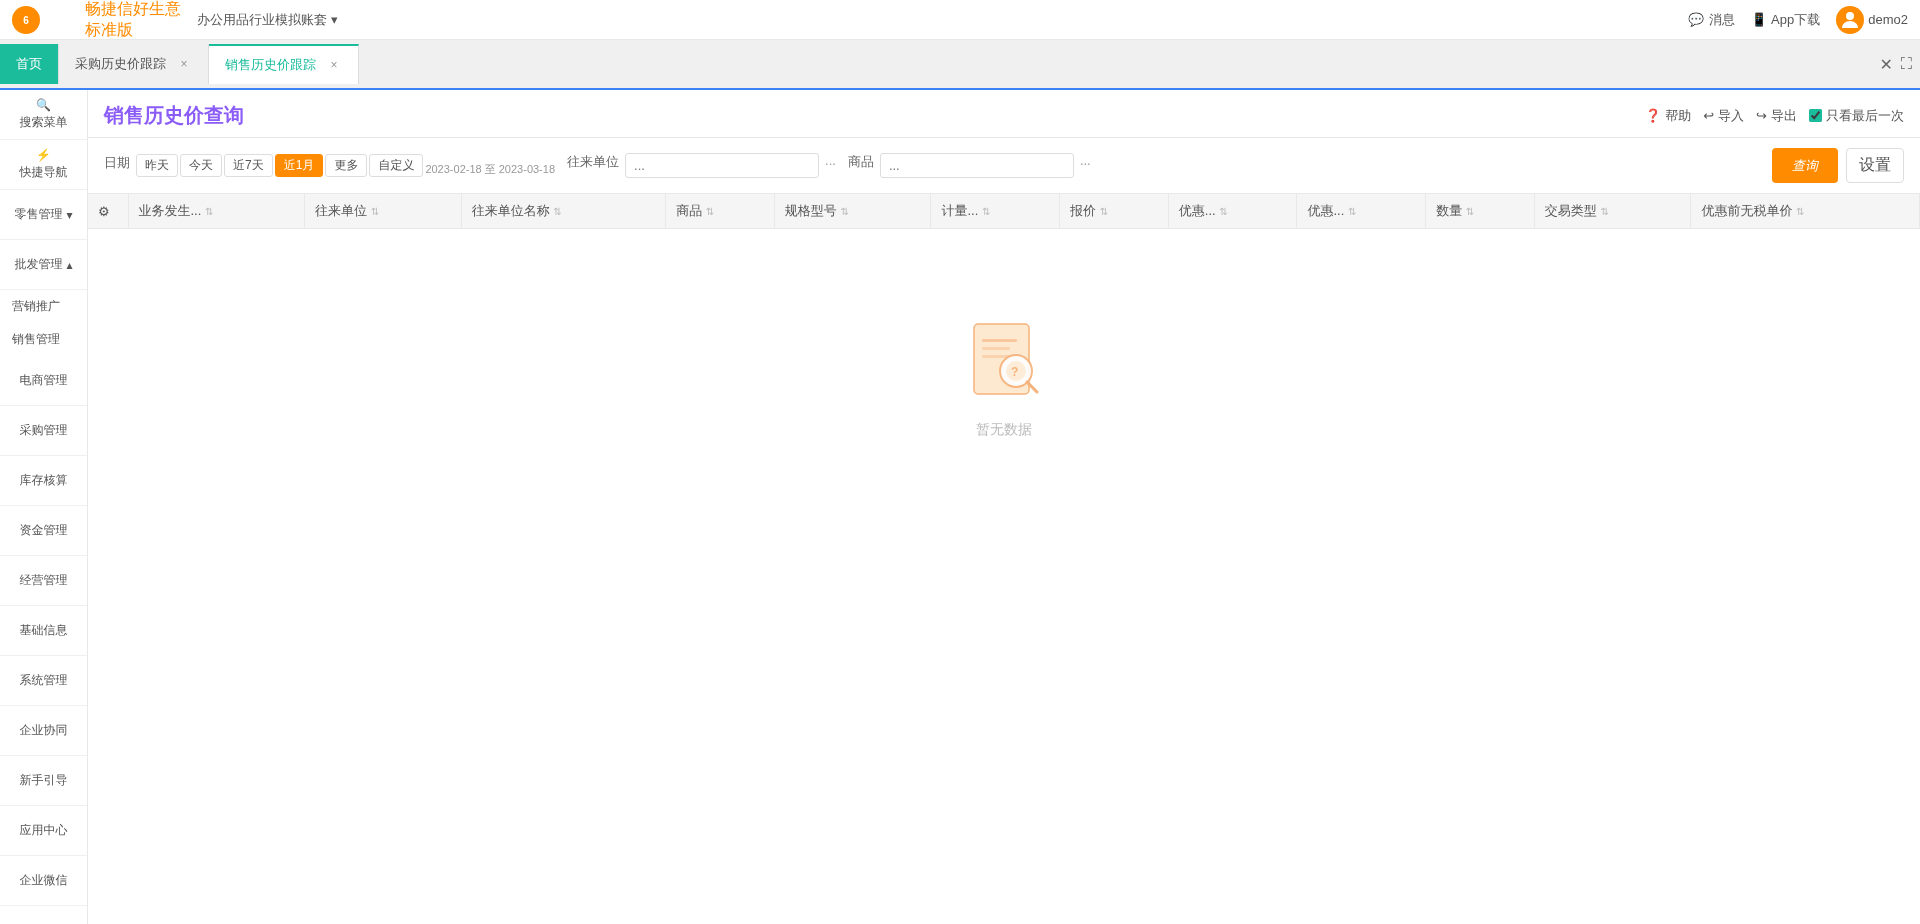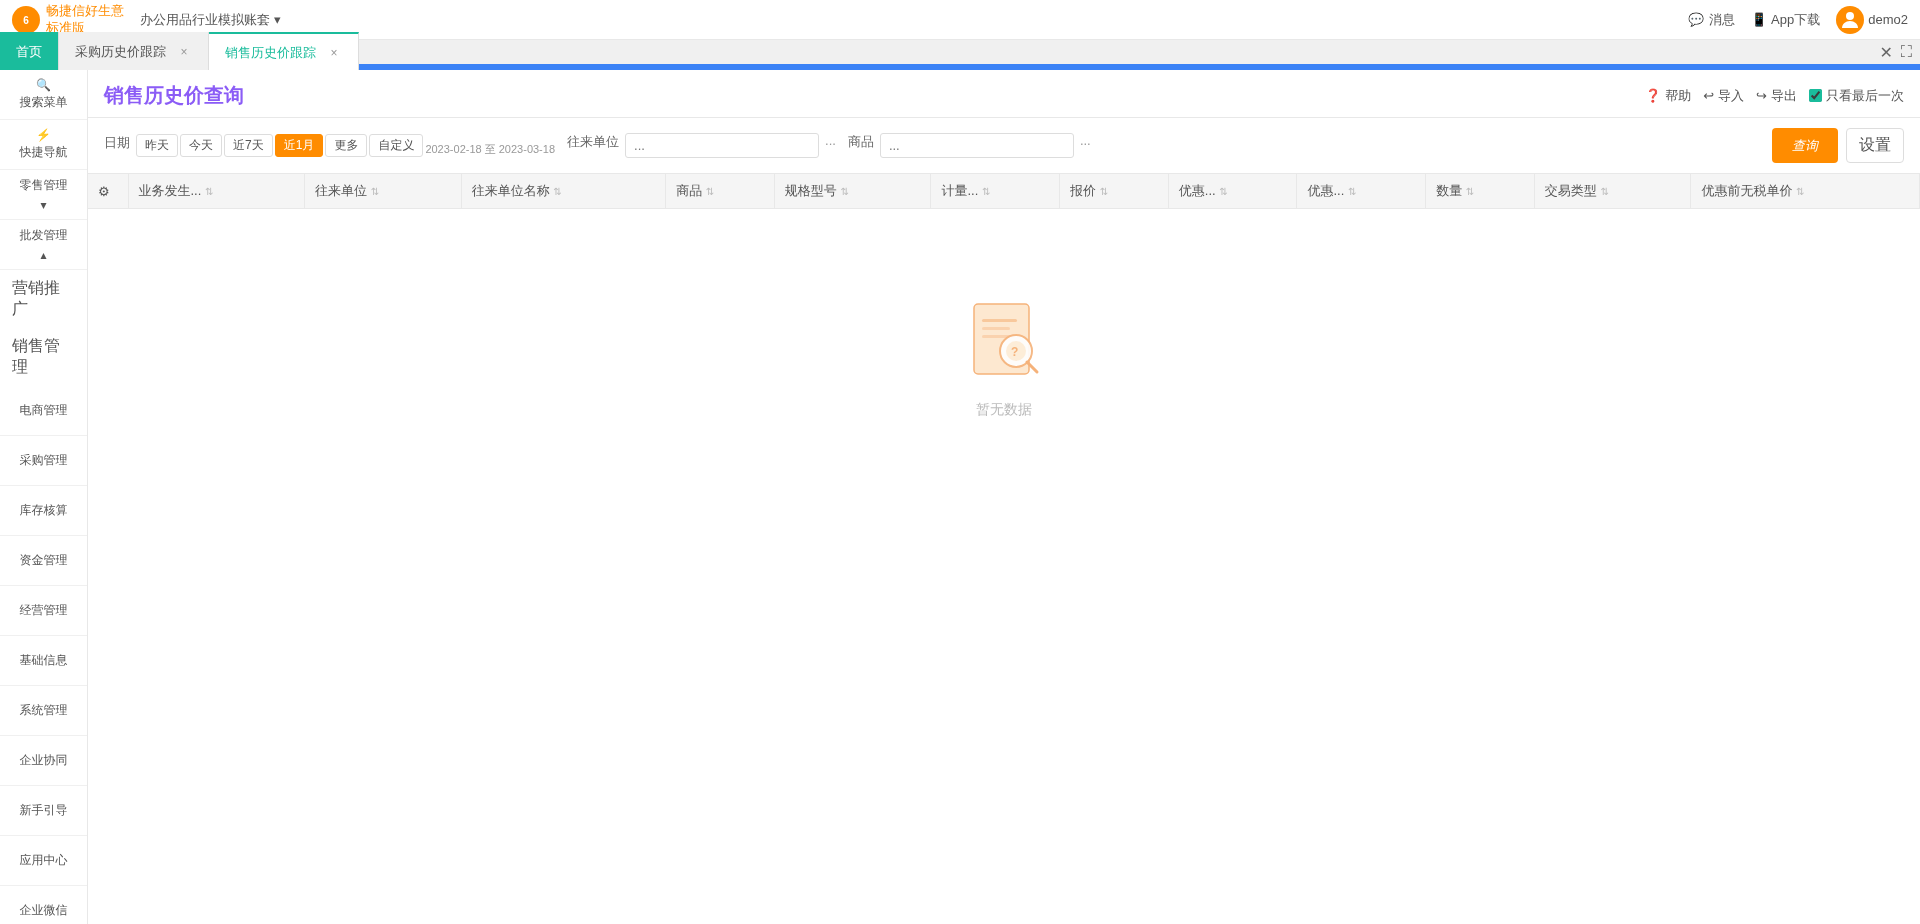--- a/index.html
+++ b/index.html
@@ -32,23 +32,24 @@
       background: #ff8c00;
       border-radius: 50%;
       display: flex;
       align-items: center;
       justify-content: center;
       color: white;
       font-size: 14px;
       font-weight: bold;
     }
     .logo-text {
-      font-size: 13px;
+      font-size: 16px;
       color: #ff8c00;
       line-height: 1.3;
+      margin-left: 39px;
     }
     .industry-selector {
       display: flex;
       align-items: center;
       gap: 4px;
       color: #555;
       font-size: 13px;
       cursor: pointer;
       padding: 4px 8px;
       border-radius: 4px;
@@ -73,26 +74,26 @@
       background: #ff8c00;
       display: flex;
       align-items: center;
       justify-content: center;
       color: white;
       font-size: 12px;
     }
 
     
     .tab-bar {
-      height: 30px;
+      height: 50px;
       background: #f0f0f0;
       display: flex;
       align-items: center;
       flex-shrink: 0;
-      border-bottom: 6px solid #3b82f6;
+      border-bottom: 2px solid #3b82f6;
     }
     .tab {
       height: 40px;
       display: flex;
       align-items: center;
       padding: 0 16px;
       cursor: pointer;
       font-size: 13px;
       border-right: 1px solid #ddd;
       background: #f0f0f0;
@@ -159,31 +160,31 @@
       padding: 10px 4px;
       cursor: pointer;
       color: #555;
       font-size: 12px;
       text-align: center;
       border-bottom: 1px solid #f0f0f0;
       min-height: 50px;
       gap: 2px;
     }
     .sidebar-item.has-arrow {
-      flex-direction: column;
+      flex-direction: row;
       justify-content: center;
       gap: 4px;
     }
     .sidebar-sub-item {
       display: flex;
       align-items: center;
       padding: 8px 12px;
       cursor: pointer;
       color: #555;
-      font-size: 16px;
+      font-size: 12px;
     }
 
     
     .content-area {
       flex: 1;
       overflow: auto;
       background: #fff;
     }
 
     

